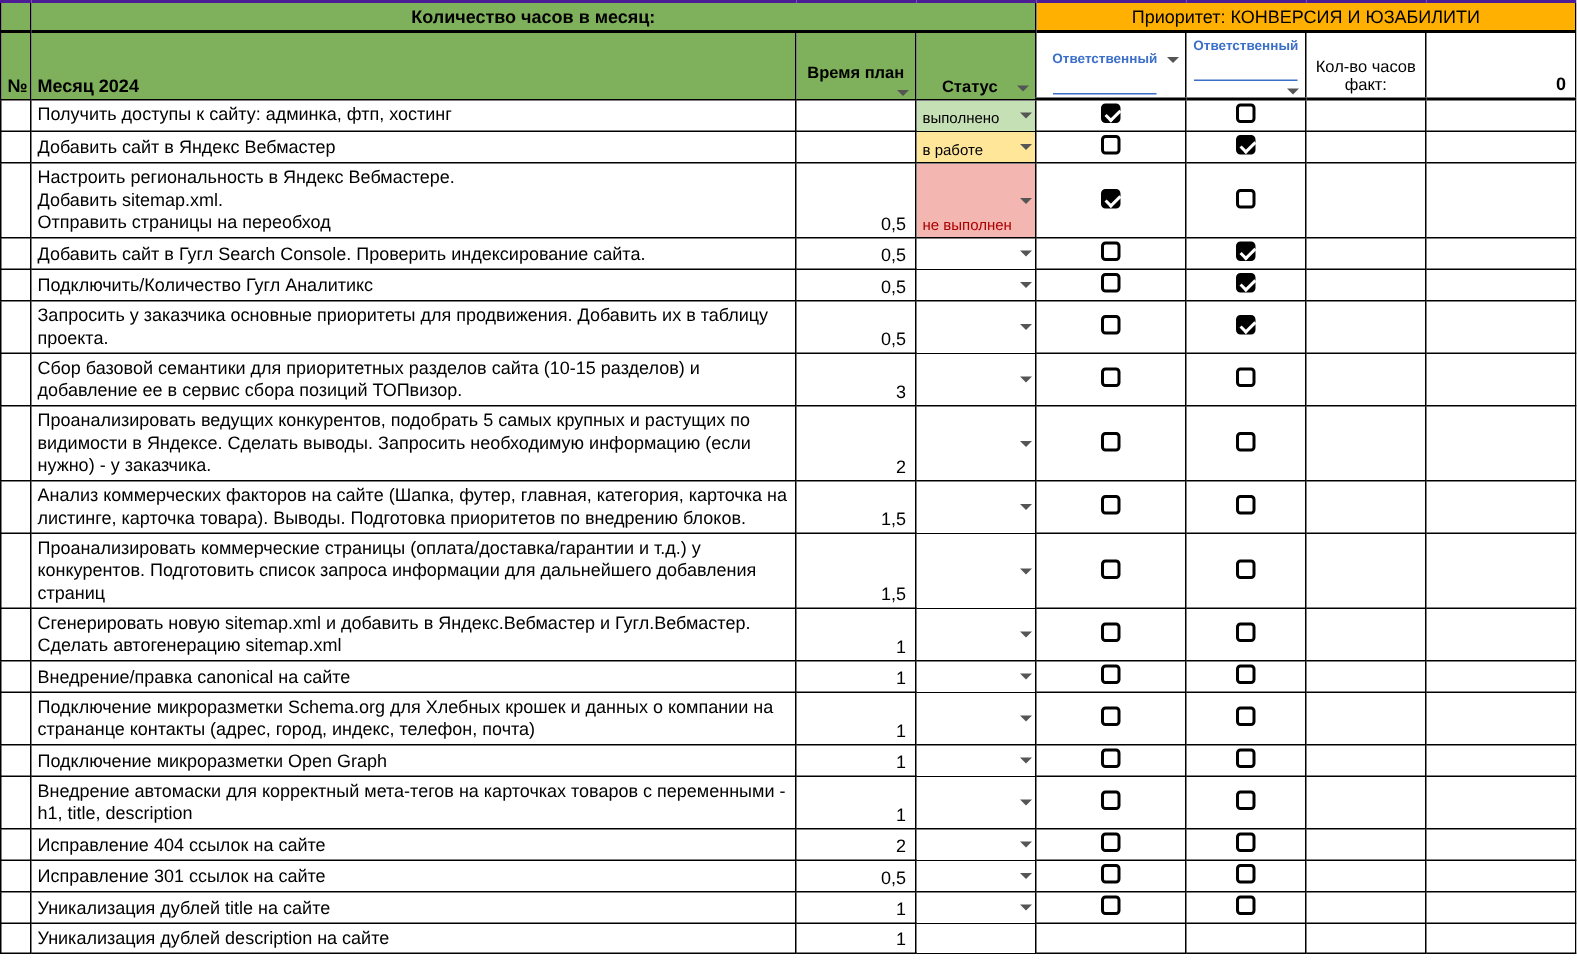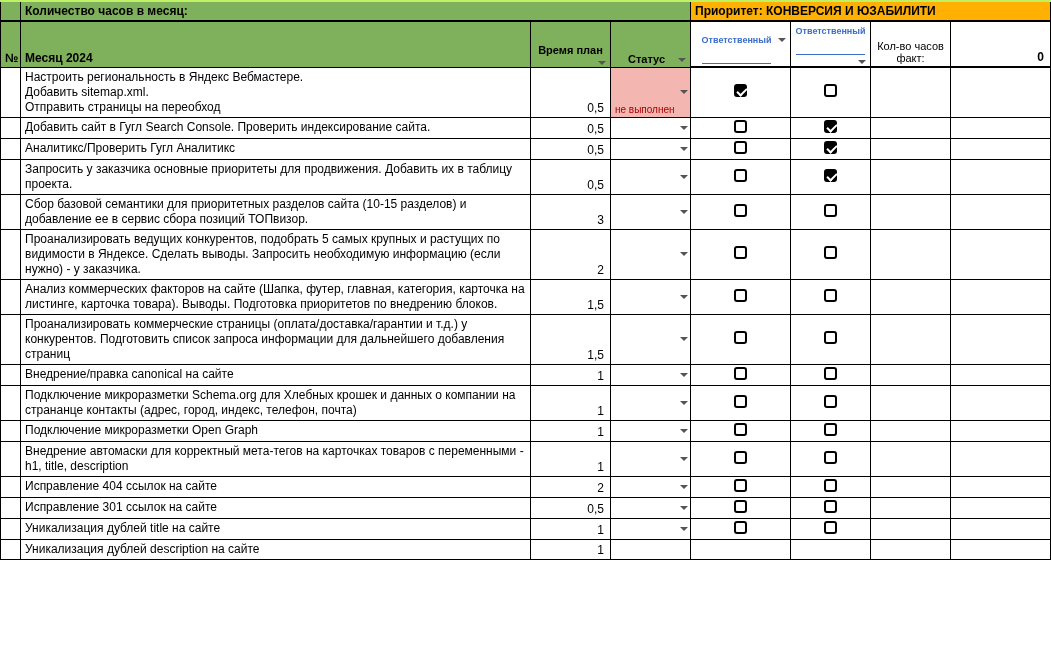--- a/index.html
+++ b/index.html
@@ -24,22 +24,22 @@
   .col-num { width: 20px; }
   .col-task { width: 510px; }
   .col-time { width: 80px; }
   .col-status { width: 80px; }
   .col-resp { width: 100px; }
   .col-resp2 { width: 80px; }
   .col-hours { width: 80px; }
   .col-last { width: 100px; }
 
   .hdr-green { background: #7fb05b; font-weight: bold; }
-  .hdr-green td { border-top: 2px solid #bef264; border-bottom: 2px solid #000; }
-  .hdr-orange { background: #ffb000; font-weight: bold; margin-top: 20px; }
+  .hdr-green td { border-top: 2px solid #4c1d95; border-bottom: 2px solid #000; text-align: center; }
+  .hdr-orange { background: #ffb000; font-weight: normal; margin-top: 20px; }
   .hdr-row2 { background: #7fb05b; font-weight: bold; }
 
   .underline-lbl {
     display: inline-block;
     border-bottom: 1px solid #3b6fc9;
     color: #3b6fc9;
     font-weight: bold;
     font-size: 9px;
     padding-bottom: 18px;
   }
@@ -130,20 +130,40 @@
         <span class="underline-lbl">Ответственный</span><span class="tri"></span>
       </td>
       <td class="hdr-small" style="vertical-align:bottom;border-bottom:2px solid #000;text-align:center;">
         <span class="underline-lbl">Ответственный</span><span class="tri"></span>
       </td>
       <td class="hdr-small" style="vertical-align:bottom;border-bottom:2px solid #000;">Кол-во часов факт:</td>
       <td class="num-cell" style="vertical-align:bottom;border-bottom:2px solid #000;font-weight:bold;">0</td>
     </tr>
   </tbody>
   <tbody class="bodyrows" id="rows-body">
+  <tr>
+        <td></td>
+        <td class="task-cell">Получить доступы к сайту: админка, фтп, хостинг</td>
+        <td class="num-cell" style="vertical-align: bottom;"></td>
+        <td class="status-cell status-green" style="vertical-align: bottom;">выполнено<span class="dd"></span></td>
+        <td class="chk-cell"><span class="chk checked"></span></td>
+        <td class="chk-cell"><span class="chk"></span></td>
+        <td></td>
+        <td></td>
+      </tr>
+      <tr>
+        <td></td>
+        <td class="task-cell">Добавить сайт в Яндекс Вебмастер</td>
+        <td class="num-cell" style="vertical-align: bottom;"></td>
+        <td class="status-cell status-yellow" style="vertical-align: bottom;">в работе<span class="dd"></span></td>
+        <td class="chk-cell"><span class="chk"></span></td>
+        <td class="chk-cell"><span class="chk checked"></span></td>
+        <td></td>
+        <td></td>
+      </tr>
       <tr>
         <td></td>
         <td class="task-cell">Настроить региональность в Яндекс Вебмастере.<br>Добавить sitemap.xml.<br>Отправить страницы на переобход</td>
         <td class="num-cell" style="vertical-align: bottom;">0,5</td>
         <td class="status-cell status-red" style="vertical-align: bottom; margin-left: 16px;">не выполнен<span class="dd"></span></td>
         <td class="chk-cell"><span class="chk checked"></span></td>
         <td class="chk-cell"><span class="chk"></span></td>
         <td></td>
         <td></td>
       </tr>
@@ -154,21 +174,21 @@
         <td class="status-cell status-plain" style="vertical-align: bottom;">
           <span class="dd"></span>
         </td>
         <td class="chk-cell"><span class="chk"></span></td>
         <td class="chk-cell"><span class="chk checked"></span></td>
         <td></td>
         <td></td>
       </tr>
       <tr>
         <td></td>
-        <td class="task-cell">Аналитикс/Проверить Гугл Аналитикс</td>
+        <td class="task-cell">Подключить/Количество Гугл Аналитикс</td>
         <td class="num-cell" style="vertical-align: bottom;">0,5</td>
         <td class="status-cell status-plain" style="vertical-align: bottom;">
           <span class="dd"></span>
         </td>
         <td class="chk-cell"><span class="chk"></span></td>
         <td class="chk-cell"><span class="chk checked"></span></td>
         <td></td>
         <td></td>
       </tr>
       <tr>
@@ -216,20 +236,32 @@
         </td>
         <td class="chk-cell"><span class="chk"></span></td>
         <td class="chk-cell"><span class="chk"></span></td>
         <td></td>
         <td></td>
       </tr>
       <tr>
         <td></td>
         <td class="task-cell">Проанализировать коммерческие страницы (оплата/доставка/гарантии и т.д.) у конкурентов. Подготовить список запроса информации для дальнейшего добавления страниц</td>
         <td class="num-cell" style="vertical-align: bottom;">1,5</td>
+        <td class="status-cell status-plain" style="vertical-align: bottom;">
+          <span class="dd"></span>
+        </td>
+        <td class="chk-cell"><span class="chk"></span></td>
+        <td class="chk-cell"><span class="chk"></span></td>
+        <td></td>
+        <td></td>
+      </tr>
+      <tr>
+        <td></td>
+        <td class="task-cell">Сгенерировать новую sitemap.xml и добавить в Яндекс.Вебмастер и Гугл.Вебмастер. Сделать автогенерацию sitemap.xml</td>
+        <td class="num-cell" style="vertical-align: bottom;">1</td>
         <td class="status-cell status-plain" style="vertical-align: bottom;">
           <span class="dd"></span>
         </td>
         <td class="chk-cell"><span class="chk"></span></td>
         <td class="chk-cell"><span class="chk"></span></td>
         <td></td>
         <td></td>
       </tr>
       <tr>
         <td></td>

